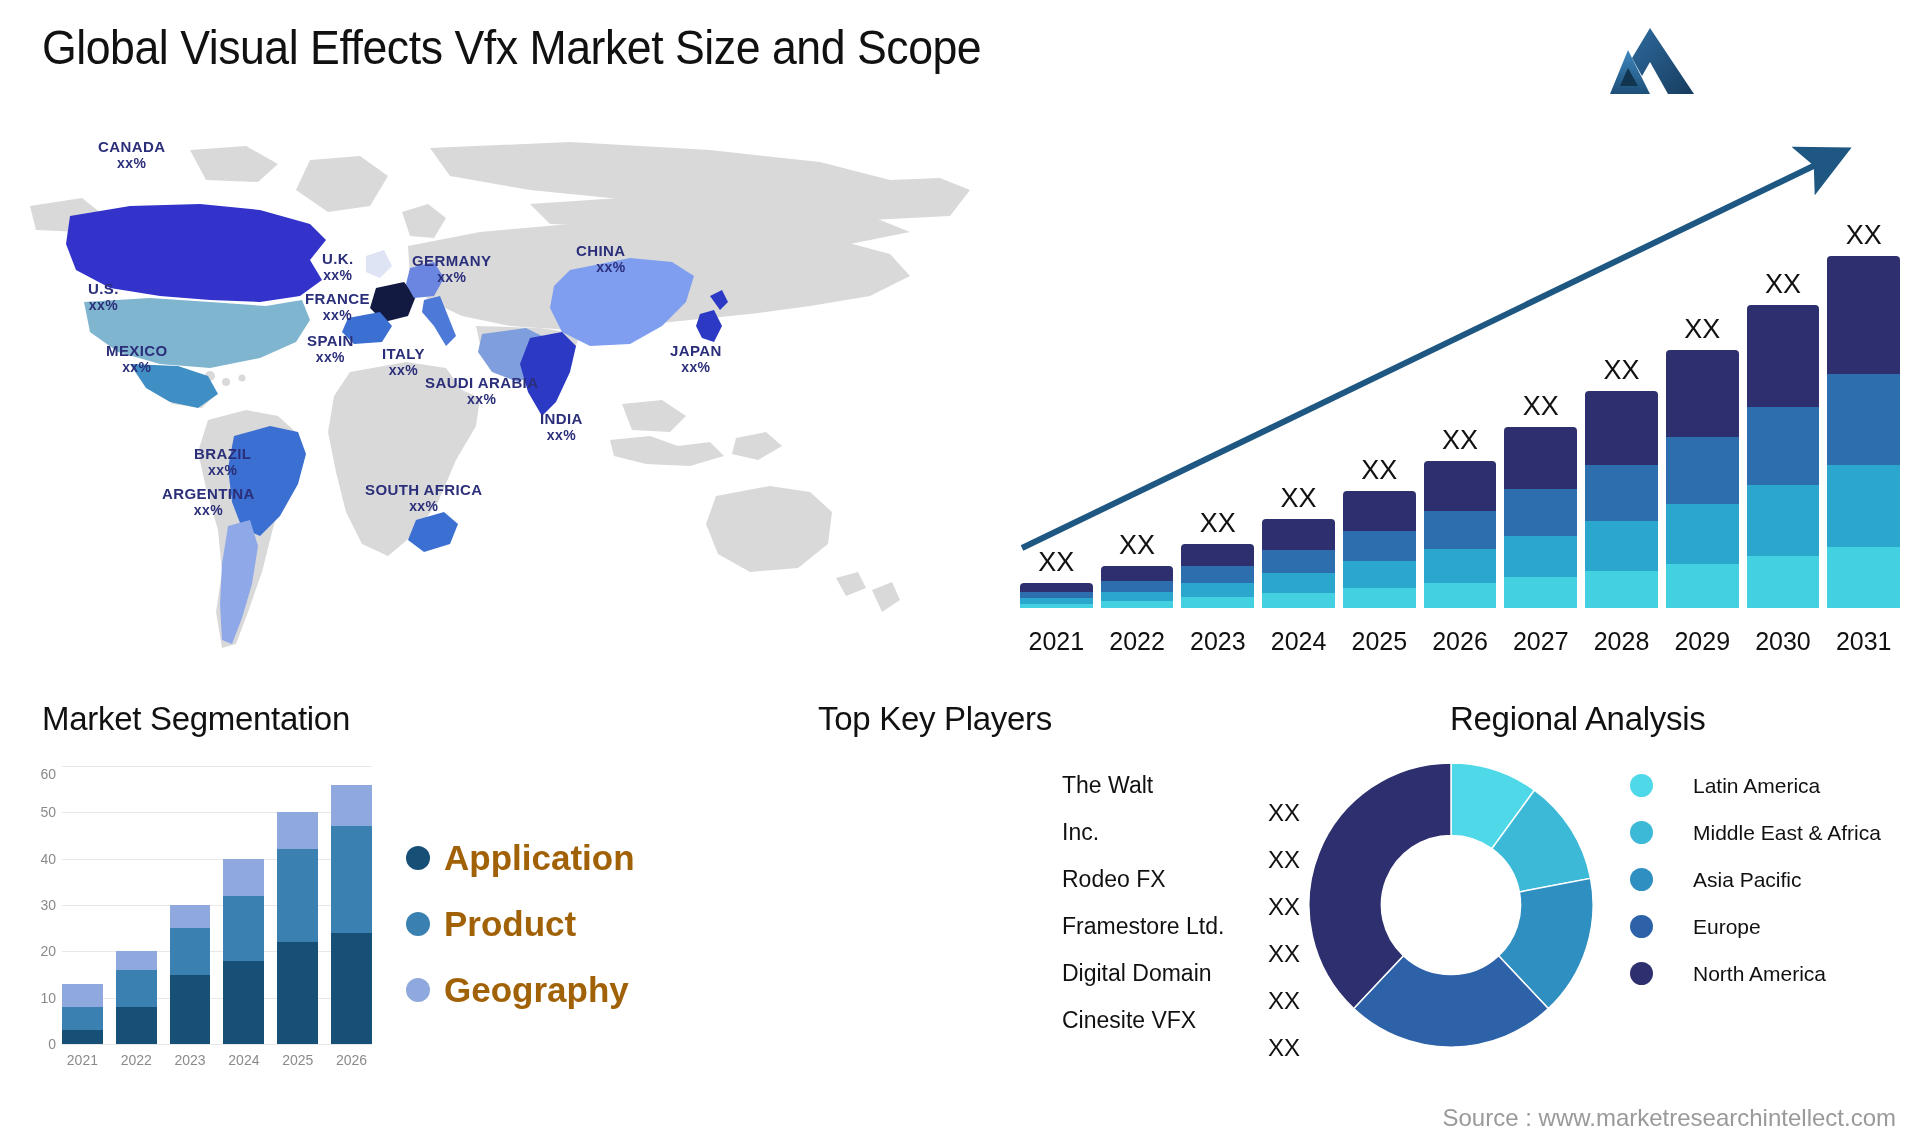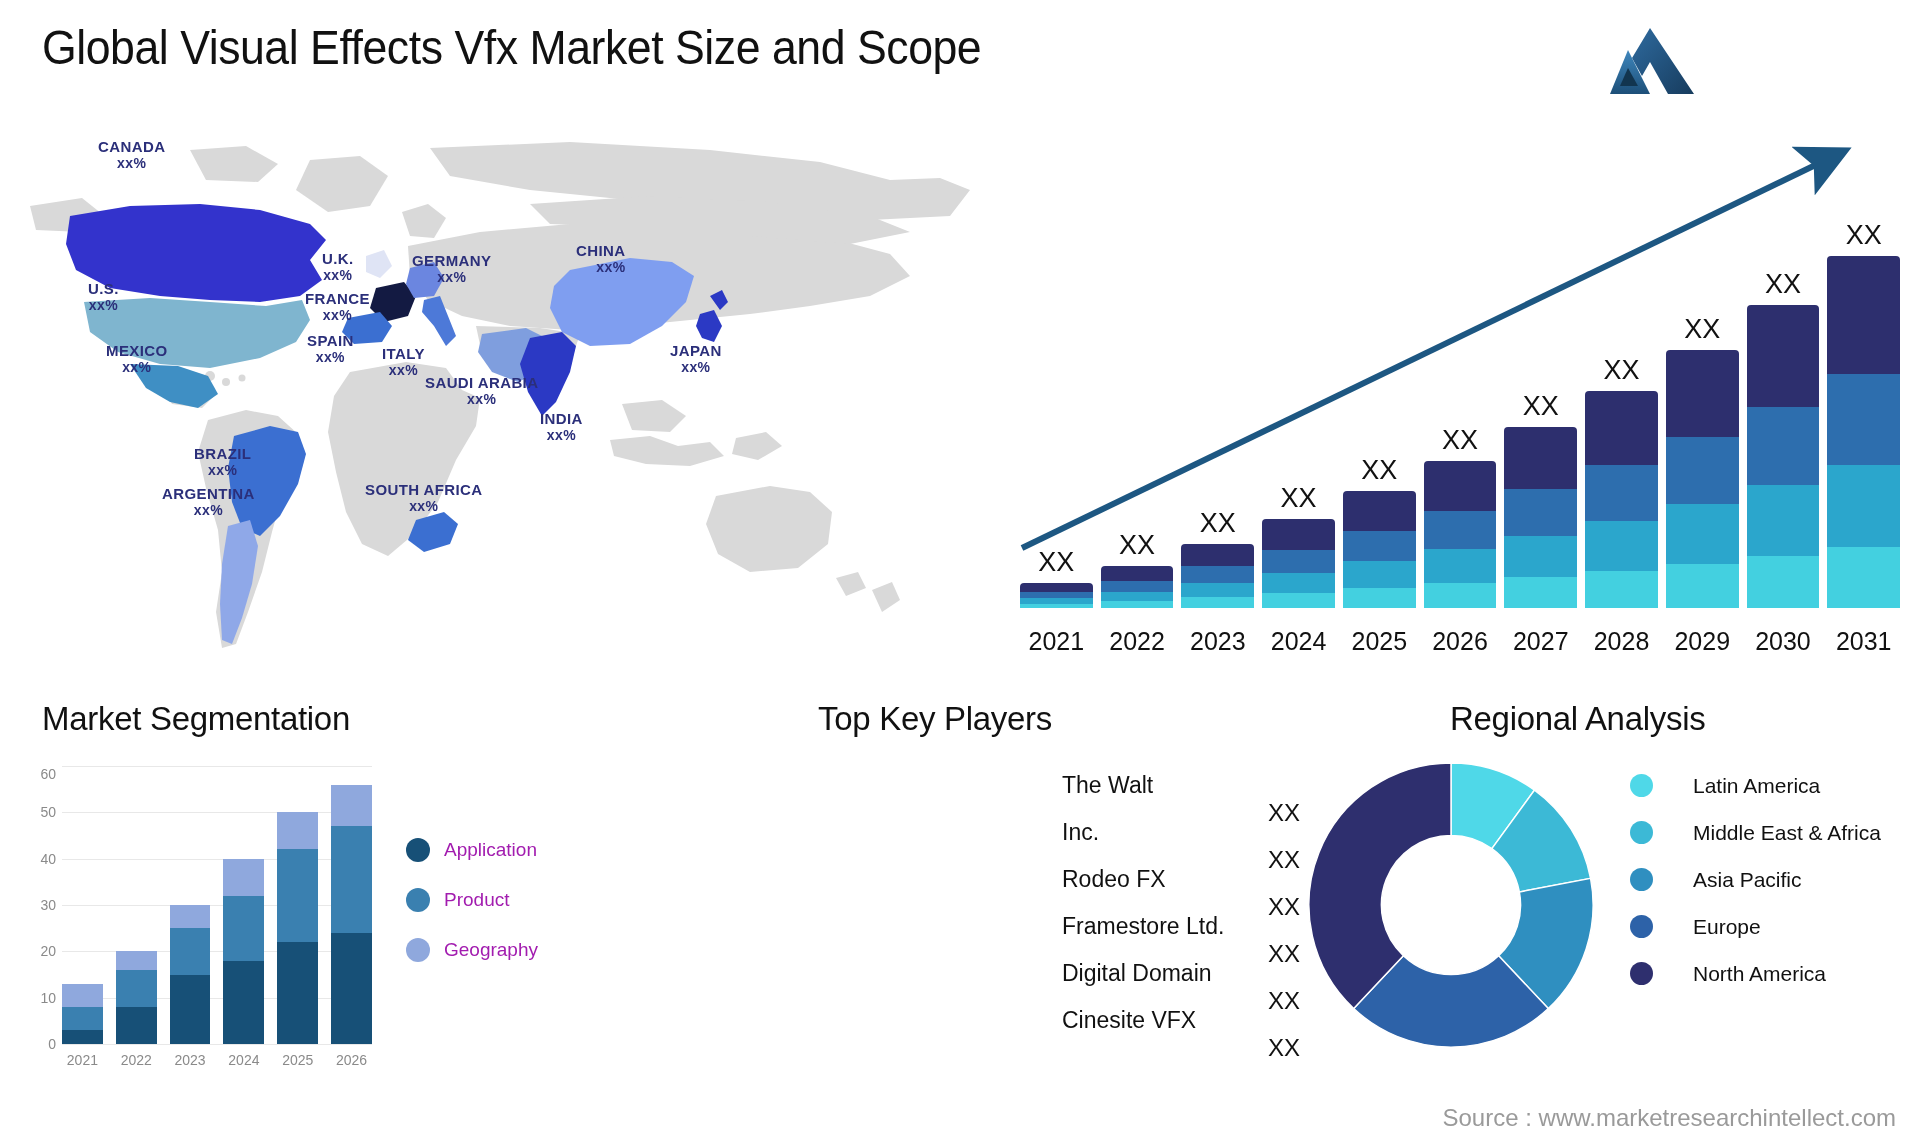--- a/index.html
+++ b/index.html
@@ -56,21 +56,21 @@
   .seg-grid { position:absolute; left:0; width:100%; height:1px; background:#e8e8e8; }
   .seg-ylab { position:absolute; right:calc(100% + 6px); font-size:14px; color:#8a8a8a; transform:translateY(-50%); }
   #seg-bars { position:absolute; left:0; bottom:0; width:100%; height:100%; display:flex; align-items:flex-end; gap:13px; }
   .seg-col { flex:1; display:flex; flex-direction:column; justify-content:flex-end; }
   .sseg { width:100%; }
   #seg-xlabels { position:absolute; left:48px; top:352px; width:310px; display:flex; gap:13px; }
   .seg-xlab { flex:1; text-align:center; font-size:14px; color:#8a8a8a; }
   #seg-legend { position:absolute; left:392px; top:138px; }
   .lg-row { display:flex; align-items:center; margin-bottom:26px; }
   .lg-dot { width:24px; height:24px; border-radius:50%; margin-right:14px; flex:none; }
-  .lg-txt { font-size:19px; color:#a21caf; white-space:nowrap; }
+  .lg-txt { font-size:35px; color:#a16207; white-space:nowrap;font-weight:bold; }
 
   
   #kp-panel { position:absolute; left:640px; top:700px; width:660px; height:430px; }
   #kp-title { position:absolute; left:178px; top:0; }
   #kp-rows { position:absolute; left:0; top:72px; width:660px; }
   .kp-row { display:flex; align-items:flex-end; height:47px;flex-direction:column; }
   .kp-name { width:250px; font-size:23px; color:#111; white-space:nowrap; padding-left:12px; }
   .kp-bar { height:32px; display:flex; border-radius:1px; overflow:hidden; }
   .kseg { height:100%; }
   .kp-xx { font-size:24px; color:#111; margin-left:10px; }

